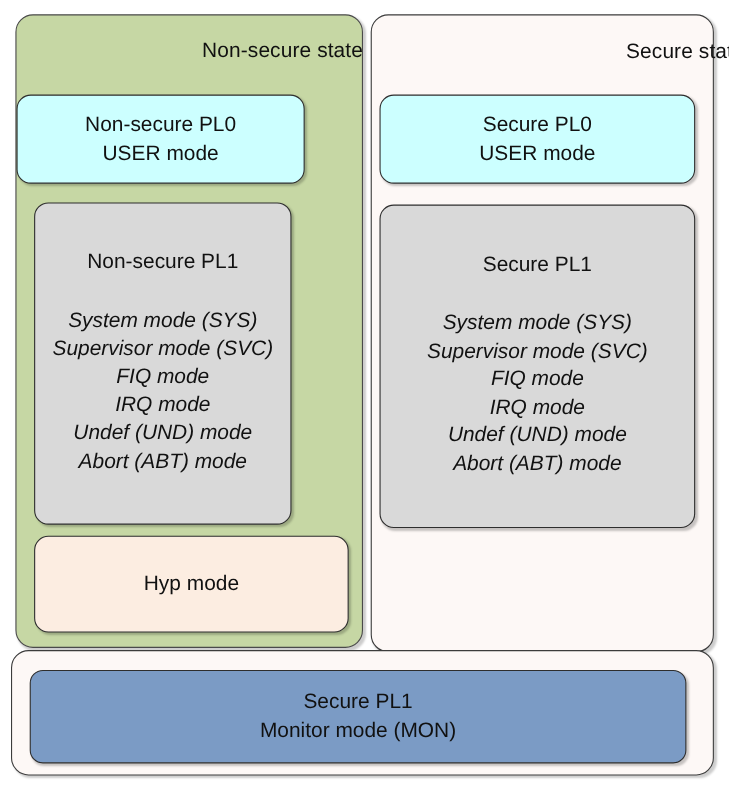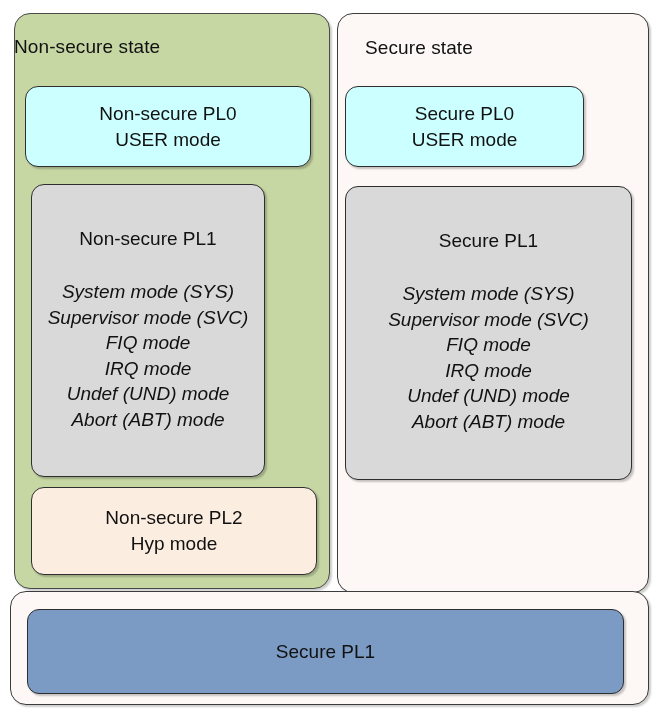--- a/index.html
+++ b/index.html
@@ -49,21 +49,21 @@
     width: 639px;
     height: 114px;
     background: #FDF8F6;
     border-color: #3c3c3c;
     border-radius: 16px;
   }
 
   
   .state-title {
     position: absolute;
-    text-align: left;
+    text-align: right;
     font-size: 19px;
     line-height: 22px;
     letter-spacing: 0.1px;
     white-space: nowrap;
   }
   #nonsecure-state-title {
     left: 14px;
     top: 36px;
     width: 316px;
   }
@@ -88,30 +88,30 @@
     text-align: center;
   }
   .card .line {
     font-size: 19px;
     line-height: 26px;
     white-space: nowrap;
   }
 
   
   #ns-pl0-card {
-    left: 25px;
+    left: 15px;
     top: 86px;
-    width: 286px;
+    width: 262px;
     height: 81px;
     background: #CCFFFF;
   }
   #s-pl0-card {
     left: 345px;
     top: 86px;
-    width: 239px;
+    width: 287px;
     height: 81px;
     background: #CCFFFF;
   }
 
   
   #ns-pl1-card {
     left: 31px;
     top: 184px;
     width: 234px;
     height: 293px;
@@ -178,21 +178,20 @@
     <div class="line">System mode (SYS)</div>
     <div class="line">Supervisor mode (SVC)</div>
     <div class="line">FIQ mode</div>
     <div class="line">IRQ mode</div>
     <div class="line">Undef (UND) mode</div>
     <div class="line">Abort (ABT) mode</div>
   </div>
 </div>
 
 <div class="card" id="ns-pl2-card">
-  <div class="line">Non-secure PL2</div>
   <div class="line">Hyp mode</div>
 </div>
 
 <div class="box" id="secure-state-box"></div>
 
 <div class="state-title" id="secure-state-title">Secure state</div>
 
 <div class="card" id="s-pl0-card">
   <div class="line">Secure PL0</div>
   <div class="line">USER mode</div>
@@ -207,13 +206,14 @@
     <div class="line">IRQ mode</div>
     <div class="line">Undef (UND) mode</div>
     <div class="line">Abort (ABT) mode</div>
   </div>
 </div>
 
 <div class="box" id="monitor-state-box"></div>
 
 <div class="card" id="monitor-card">
   <div class="line">Secure PL1</div>
+  <div class="line">Monitor mode (MON)</div>
 </div>
 
 </body></html>

